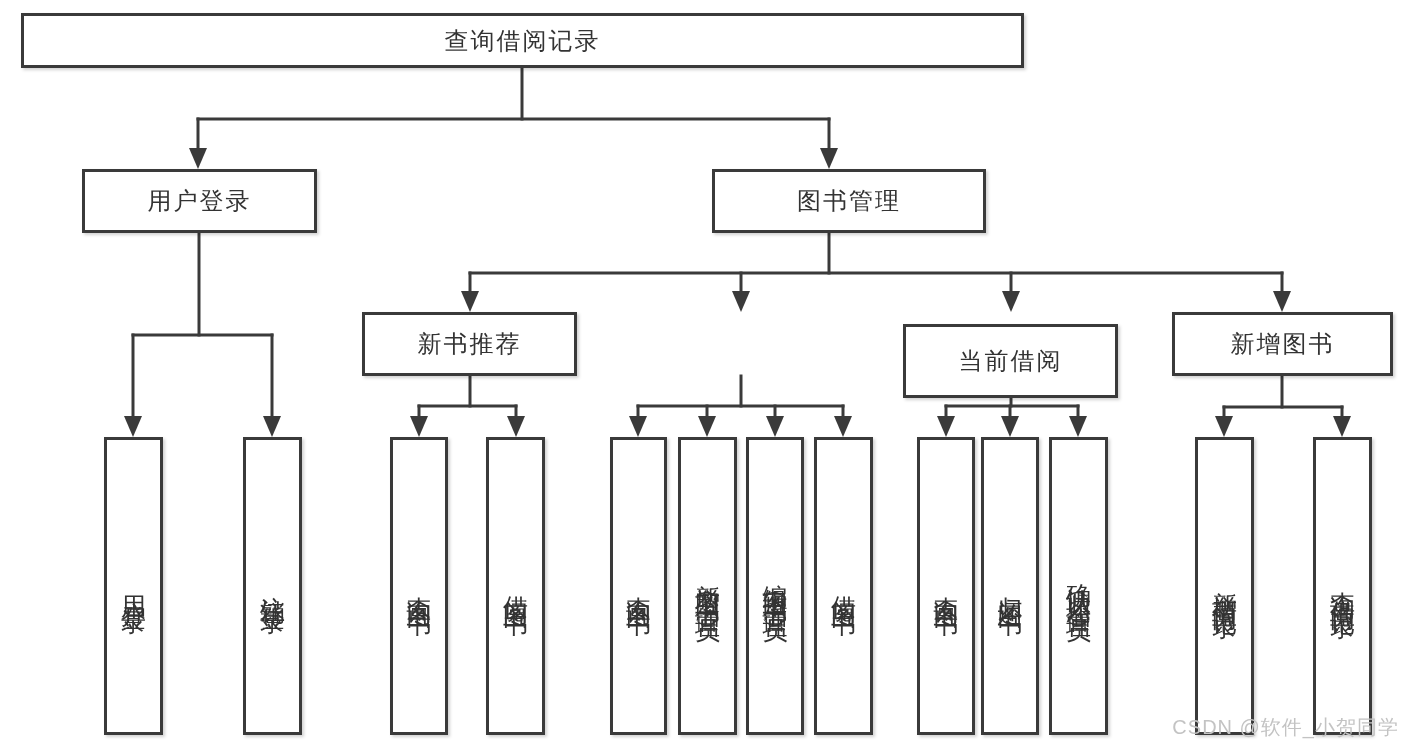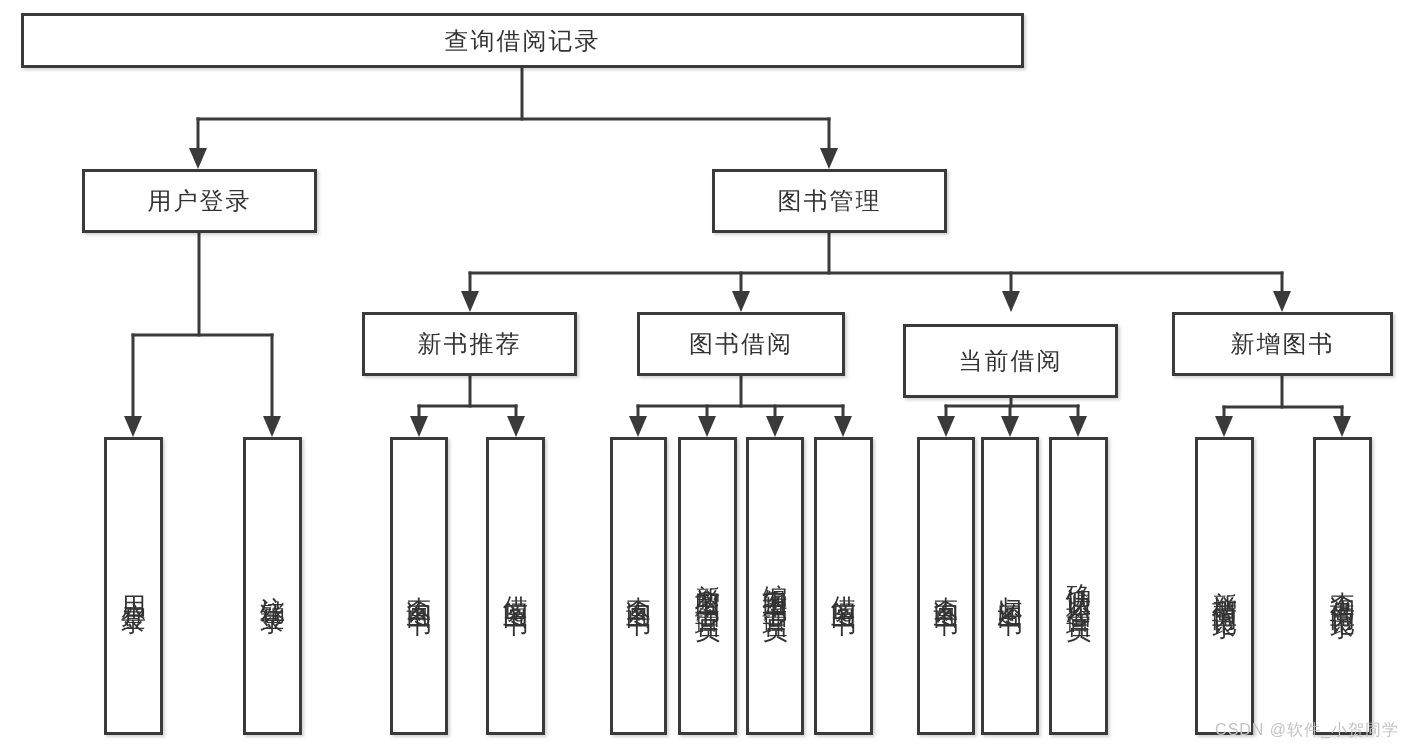--- a/index.html
+++ b/index.html
@@ -55,21 +55,21 @@
     stroke-linecap:square;
   }
   svg.connectors path.tri{
     fill:var(--line-color);
     stroke:none;
   }
   .watermark{
     position:absolute;
     right:6px;
     bottom:6px;
-    font-size:16px;
+    font-size:20px;
     color:var(--watermark-color);
     letter-spacing:1px;
     white-space:nowrap;
   }
 </style>
 </head>
 <body>
 
 <div class="stage">
 
@@ -149,30 +149,27 @@
     </g>
   </svg>
 
   <div class="box h" style="left:21px;top:13px;width:1003px;height:55px">
     <span>查询借阅记录</span>
   </div>
 
   <div class="box h" style="left:82px;top:169px;width:235px;height:64px">
     <span>用户登录</span>
   </div>
-  <div class="box h" style="left:712px;top:169px;width:235px;height:64px">
+  <div class="box h" style="left:712px;top:169px;width:274px;height:64px">
     <span>图书管理</span>
   </div>
 
   <div class="box h" style="left:362px;top:312px;width:215px;height:64px">
     <span>新书推荐</span>
   </div>
-  <div class="box h" style="left:637px;top:312px;width:208px;height:64px">
-    <span>图书借阅</span>
-  </div>
   <div class="box h" style="left:903px;top:324px;width:215px;height:74px">
     <span>当前借阅</span>
   </div>
   <div class="box h" style="left:1172px;top:312px;width:221px;height:64px">
     <span>新增图书</span>
   </div>
 
   <div class="box v" style="left:104px;top:437px;width:59px;height:298px">
     <span class="vtext">用户登录</span>
   </div>

